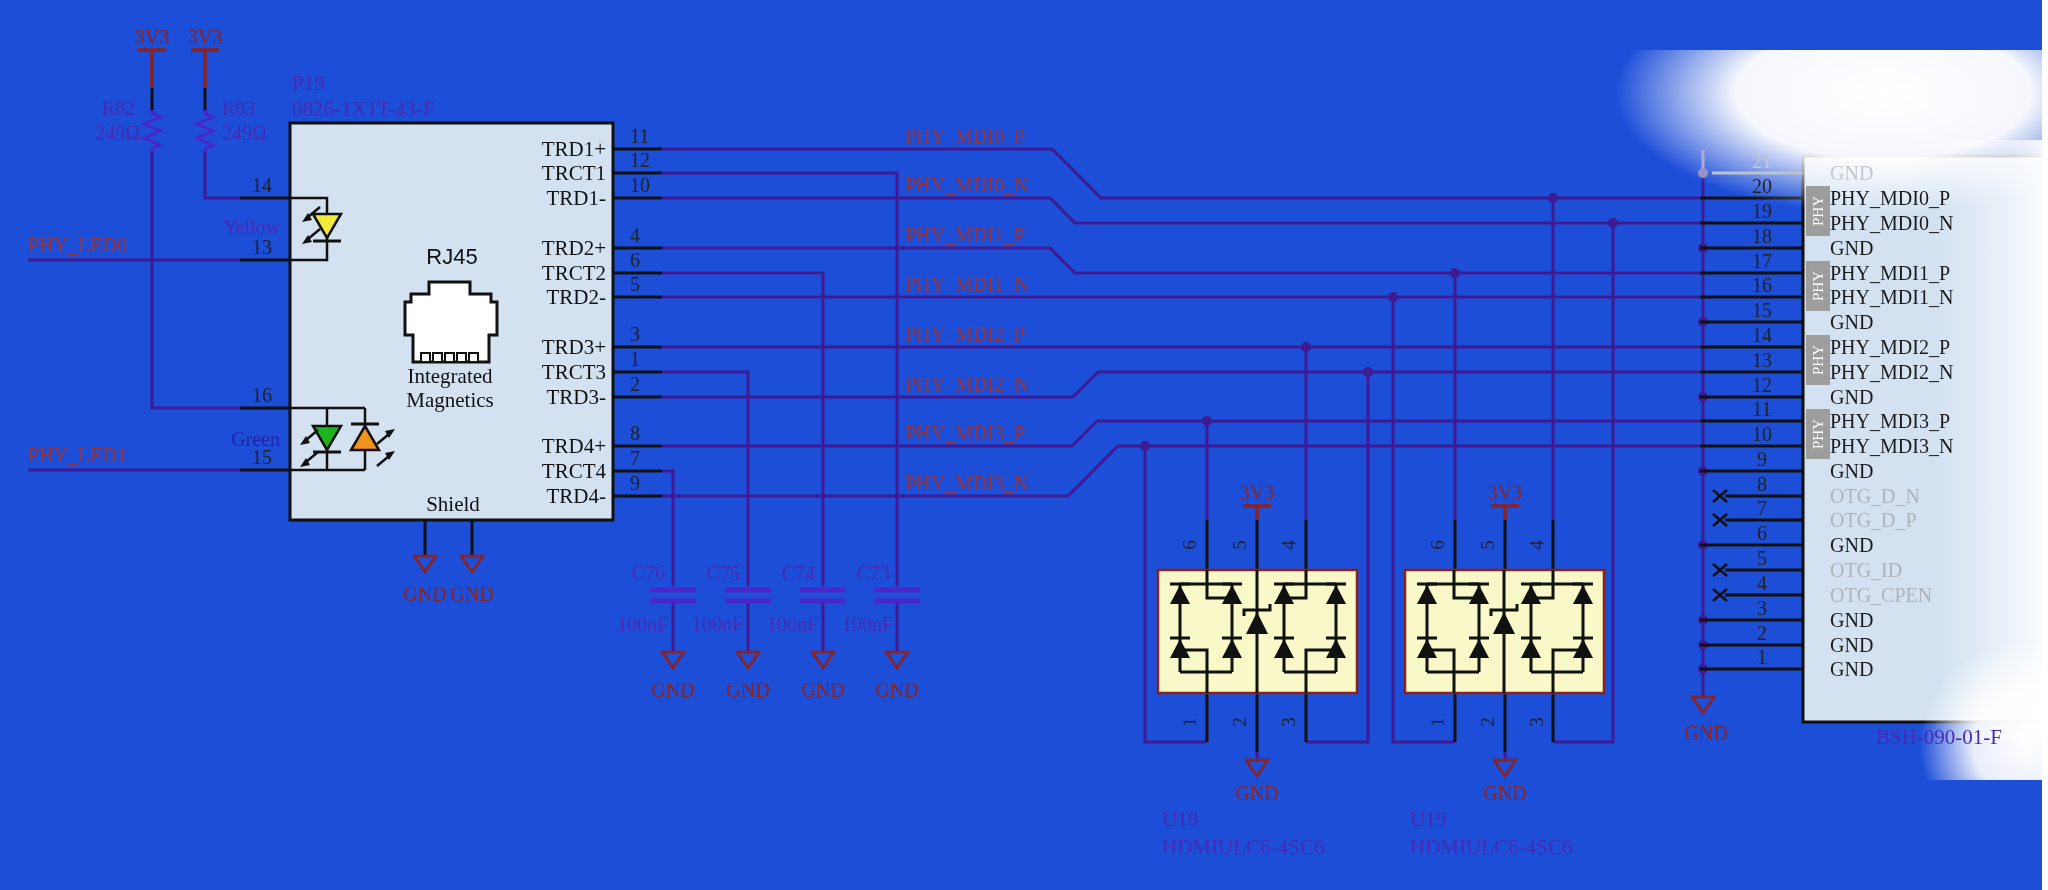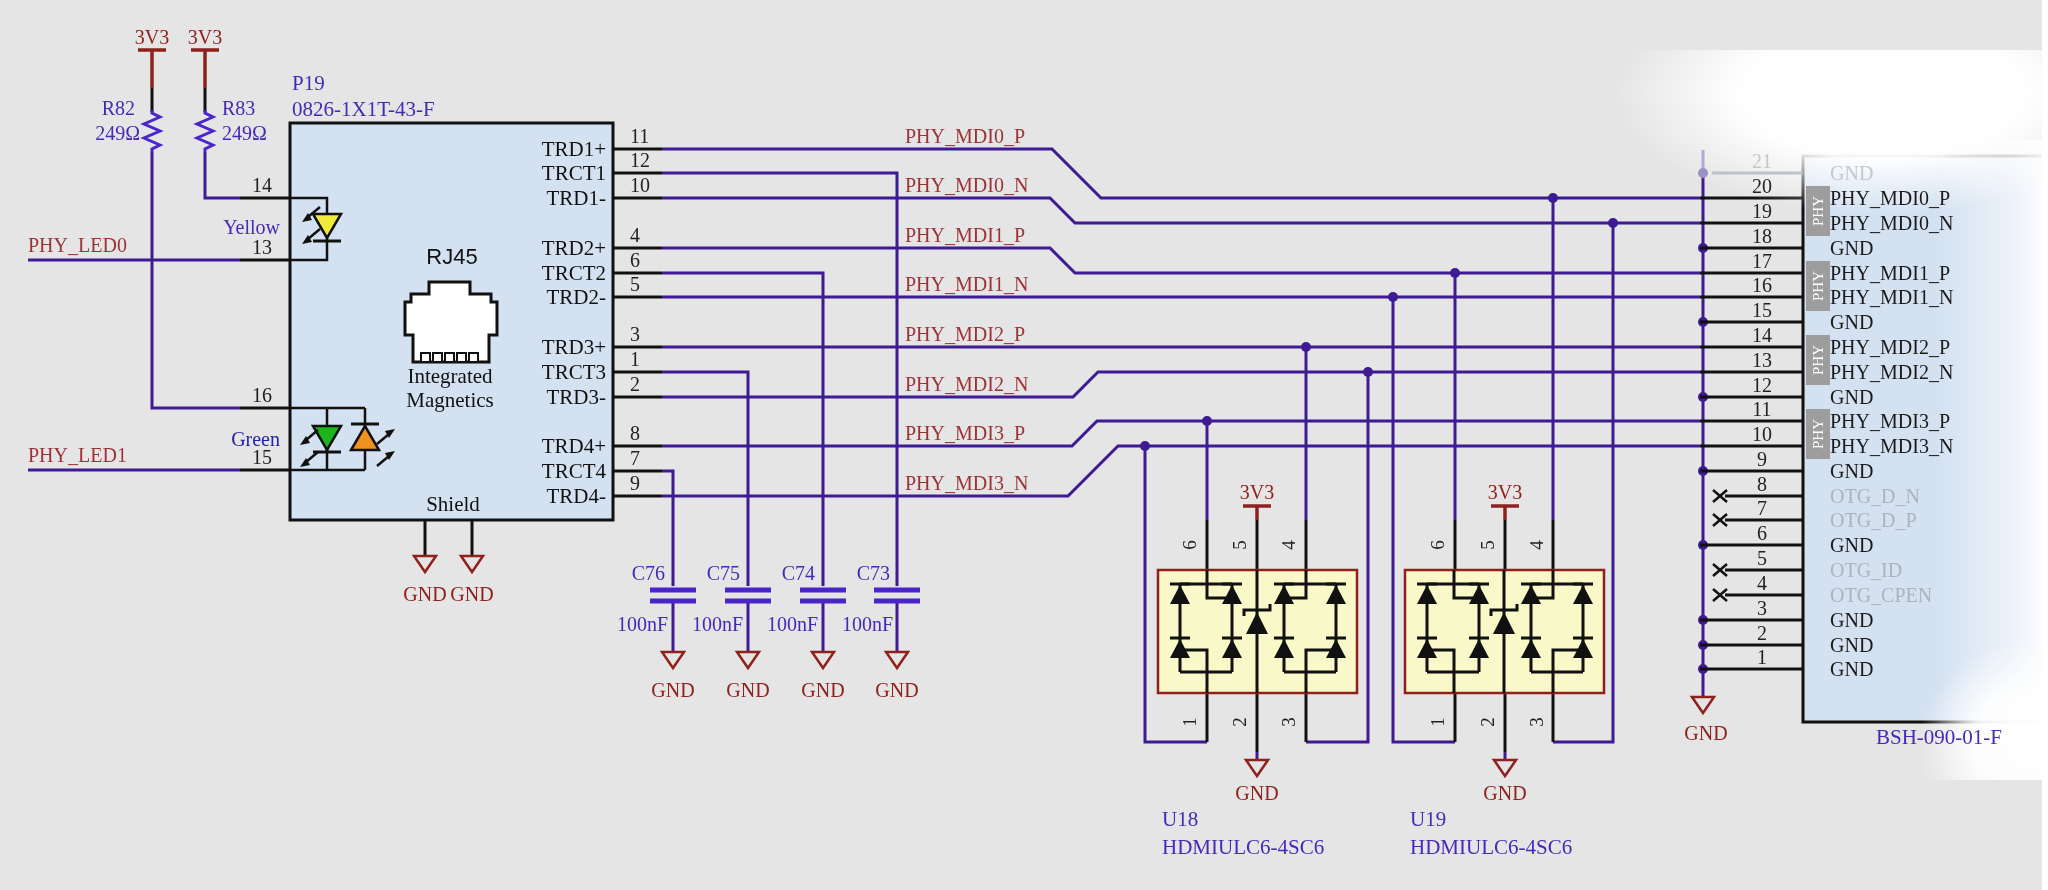--- a/index.html
+++ b/index.html
@@ -1,16 +1,16 @@
 <!DOCTYPE html>
 <html><head>
 <meta charset="utf-8">
 <style>
   html,body{margin:0;padding:0;background:#ffffff;}
-  #stage{position:relative;width:2042px;height:890px;background:#e5e5e5;overflow:hidden;
+  #stage{position:relative;width:2042px;height:890px;background:#1d4ed8;overflow:hidden;
          font-family:"Liberation Serif","DejaVu Serif",serif;}
   svg{position:absolute;left:0;top:0;}
   text{font-family:"Liberation Serif","DejaVu Serif",serif;}
   .sans{font-family:"Liberation Sans","DejaVu Sans",sans-serif;}
 </style>
 </head>
 <body>
 
 <div id="stage">
 <svg width="2048" height="890" viewBox="0 0 2048 890">

